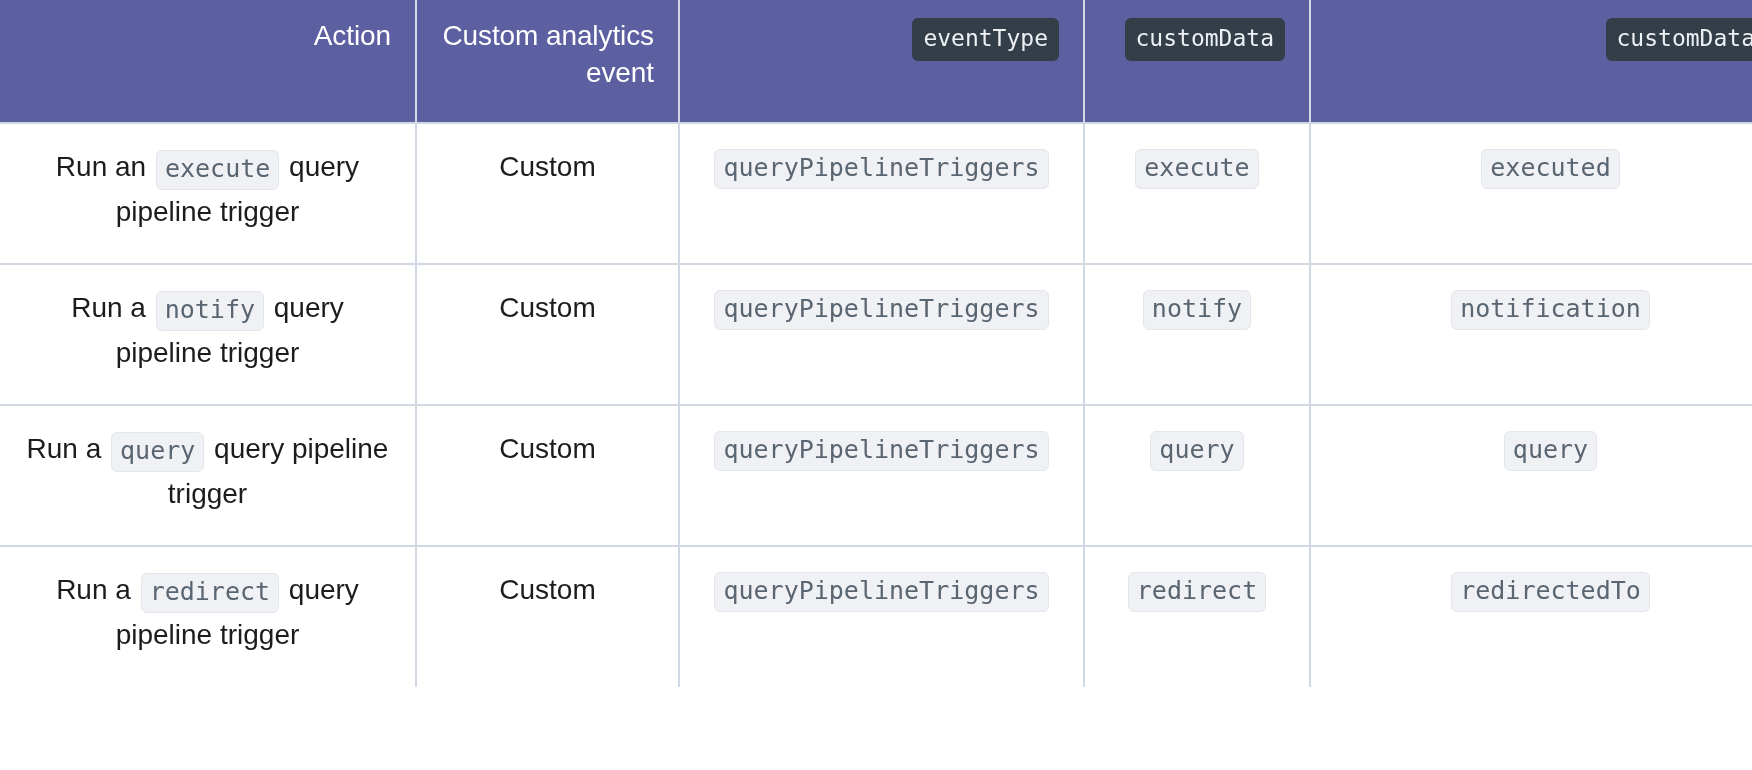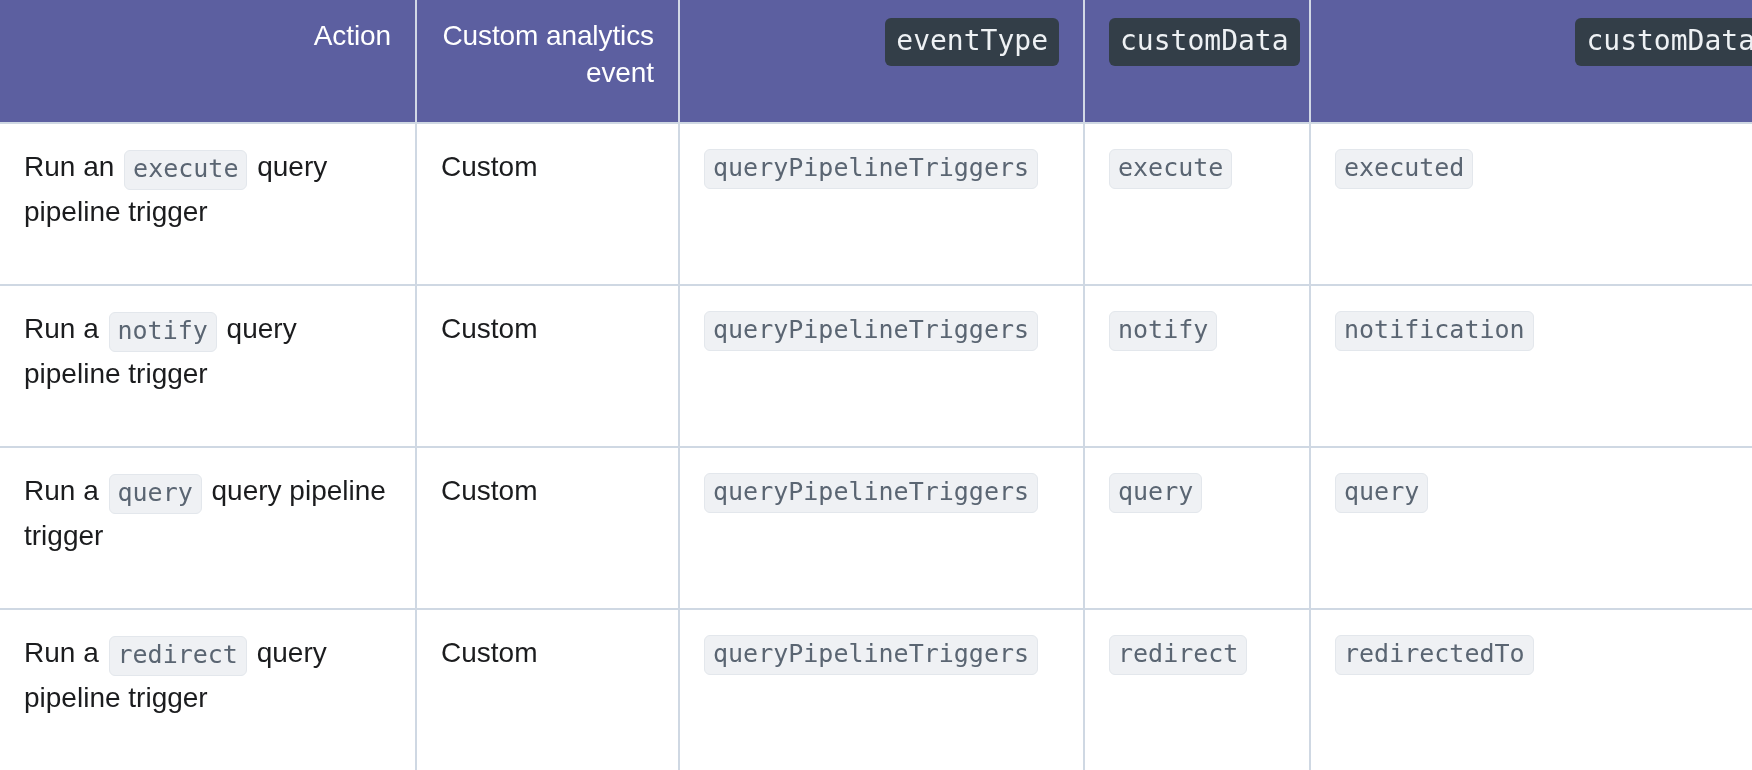--- a/index.html
+++ b/index.html
@@ -59,38 +59,38 @@
     display: block;
     letter-spacing: -0.1px;
   }
 
   
   .code-dark {
     display: inline-block;
     background: #333e48;
     color: #eef1f4;
     font-family: "DejaVu Sans Mono", monospace;
-    font-size: 28px;
+    font-size: 23px;
     line-height: 1;
     padding: 9px 11px 11px 11px;
     border-radius: 6px;
     white-space: nowrap;
     vertical-align: top;
   }
 
   
   tbody td {
     background: #ffffff;
     color: #1b1c1e;
     vertical-align: top;
-    text-align: left;
+    text-align: center;
     font-size: 28px;
     line-height: 1.62;
     padding: 20px 24px 24px 24px;
-    height: 162px;
+    height: 141px;
     box-sizing: border-box;
     border-right: 2px solid #cfd8e3;
     border-bottom: 2px solid #cfd8e3;
   }
   tbody td:last-child { border-right: none; }
   tbody tr:last-child td { border-bottom: none; margin-top: 12px; }
 
   .cell-text { display: inline; }
 
   

